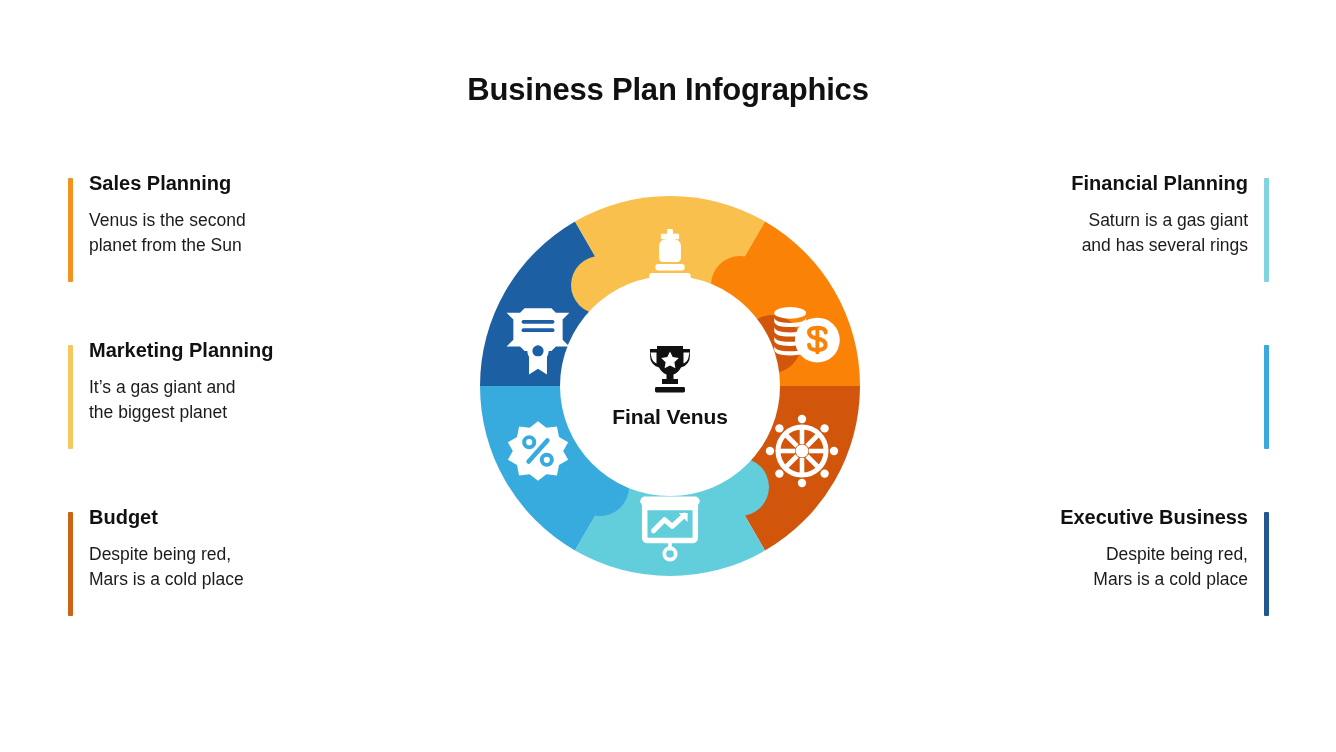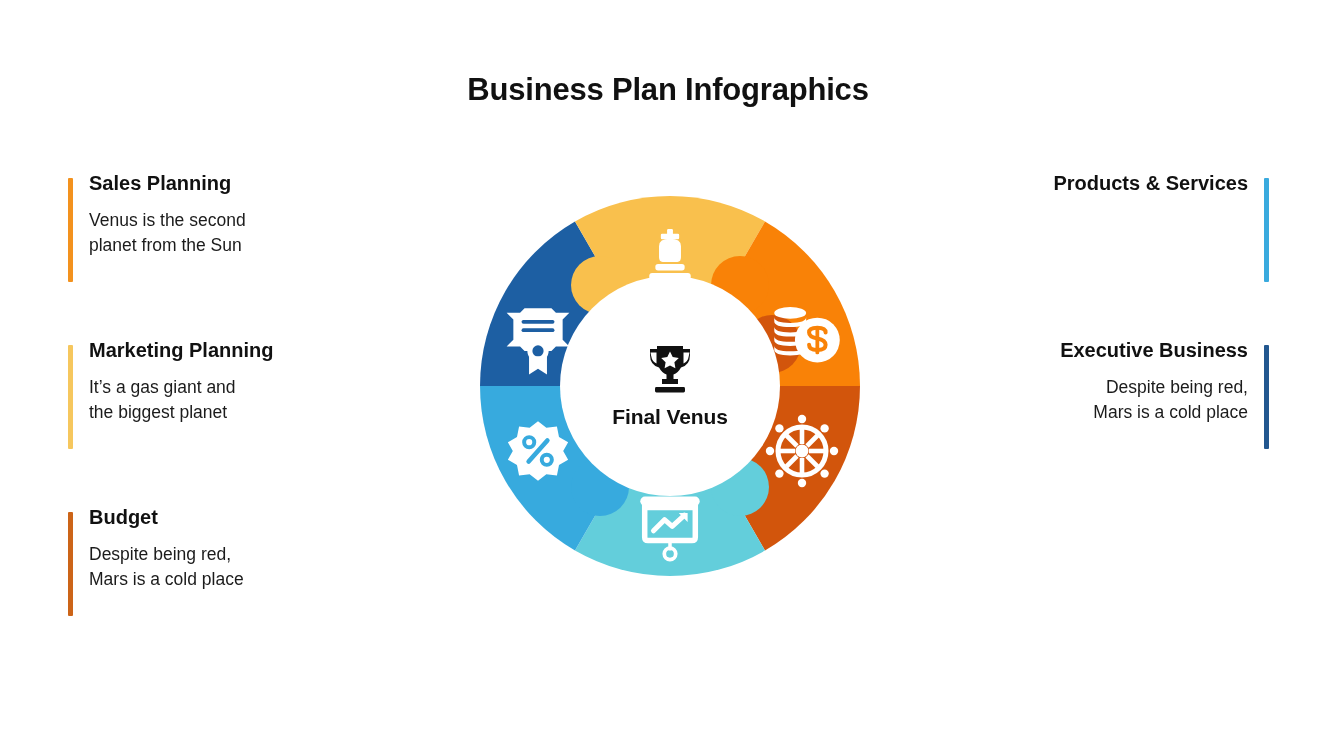--- a/index.html
+++ b/index.html
@@ -139,24 +139,29 @@
       <div class="accent-bar" style="background:#CC6418"></div>
       <p class="entry-title">Budget</p>
       <p class="entry-desc">Despite being red,
 Mars is a cold place</p>
     </div>
 
   </div>
 
   <div id="column-right" class="column">
 
+    <div class="entry">
+      <div class="accent-bar" style="background:#7FD4E0"></div>
+      <p class="entry-title">Financial Planning</p>
+      <p class="entry-desc">Saturn is a gas giant
+and has several rings</p>
+    </div>
 
     <div class="entry">
       <div class="accent-bar" style="background:#3AAADE"></div>
-      <p class="entry-title">Products &amp; Services</p>
     </div>
 
     <div class="entry">
       <div class="accent-bar" style="background:#22578F"></div>
       <p class="entry-title">Executive Business</p>
       <p class="entry-desc">Despite being red,
 Mars is a cold place</p>
     </div>
 
   </div>

